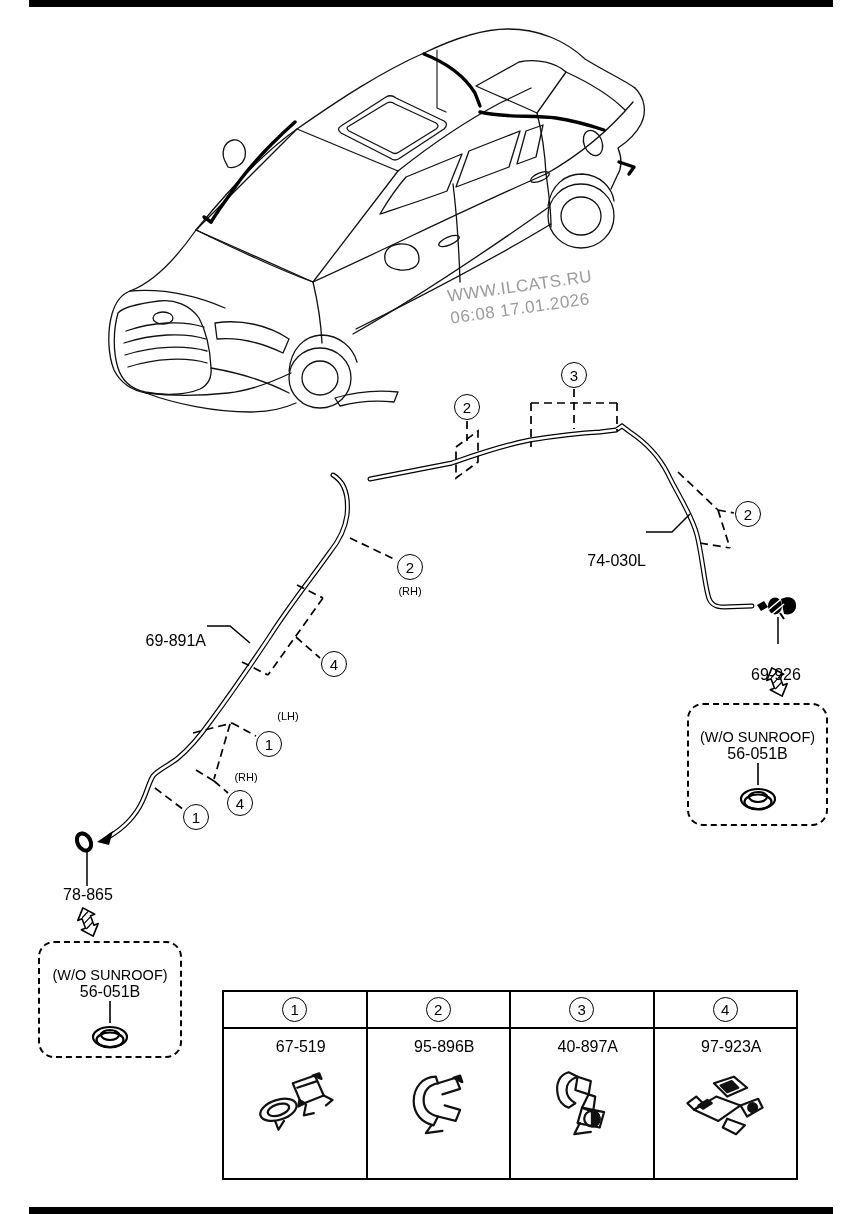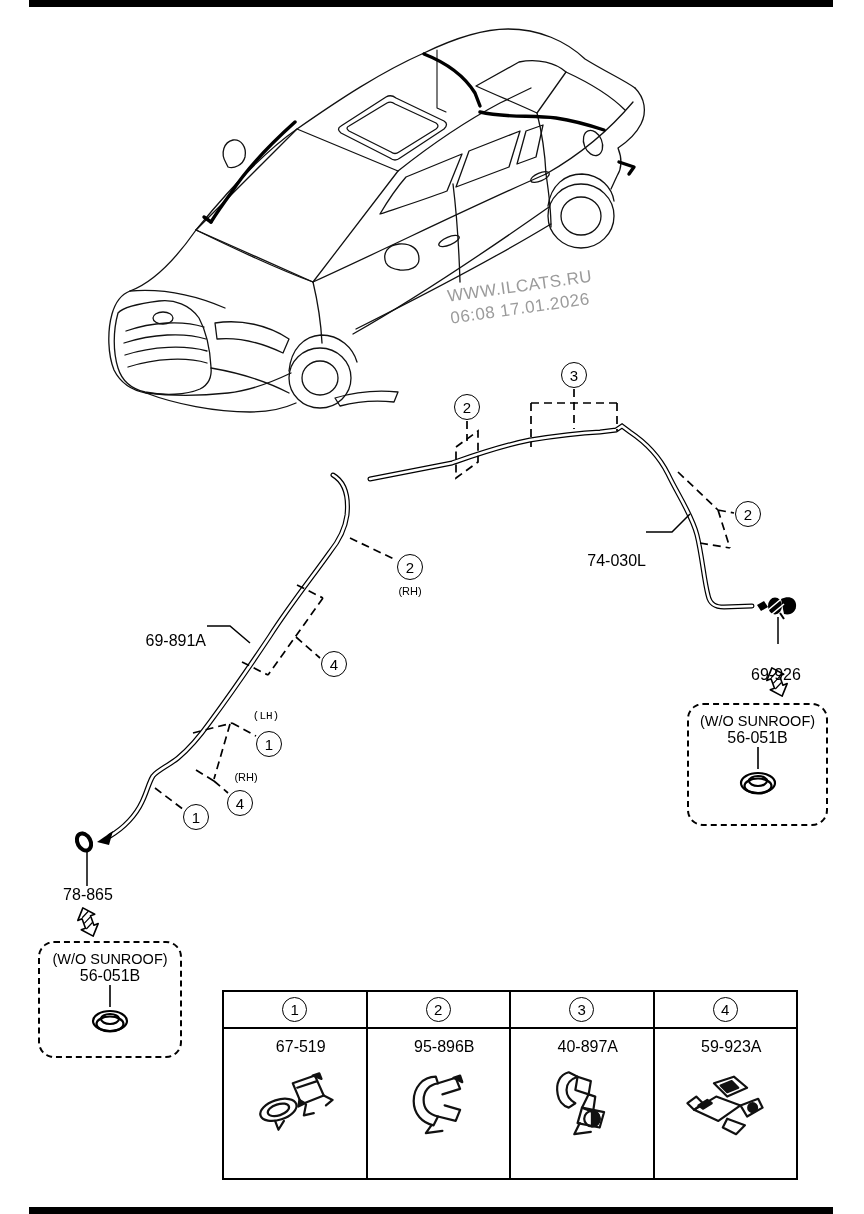--- a/index.html
+++ b/index.html
@@ -13,21 +13,21 @@
   .lbl.small{font-size:11px;}
   .center{text-align:center;}
   .right{text-align:right;}
   .callout{position:absolute;z-index:3;width:26px;height:26px;border:1.7px solid #000;
            border-radius:50%;box-sizing:border-box;display:flex;align-items:center;
            justify-content:center;font-size:15px;background:#fff;}
   .wm{position:absolute;left:446px;top:286px;z-index:2;color:#9b9b9b;font-size:17px;
       line-height:22px;transform:rotate(-8deg);transform-origin:left top;letter-spacing:.5px;}
   .wo-box{position:absolute;z-index:3;border:2px dashed #000;border-radius:16px;
           box-sizing:border-box;display:flex;flex-direction:column;align-items:center;}
-  .wo-box .title{font-size:14.5px;margin-top:8px;}
+  .wo-box .title{font-size:14.5px;margin-top:24px;}
   .wo-box .part{font-size:16px;margin-top:0;}
   .ptable{position:absolute;left:222px;top:990px;width:576px;height:190px;z-index:3;
           border:2px solid #000;box-sizing:border-box;display:flex;background:#fff;}
   .pcol{flex:1;border-right:2px solid #000;display:flex;flex-direction:column;align-items:center;}
   .pcol:last-child{border-right:none;}
   .pcol-head{width:100%;height:37px;border-bottom:2px solid #000;box-sizing:border-box;
              display:flex;align-items:center;justify-content:center;}
   .pcol-head .callout{position:static;width:25px;height:25px;}
   .pcol-part{font-size:16px;margin-top:9px;margin-left:12px;}
   .clip-icon{margin-top:6px;}
@@ -160,21 +160,21 @@
   <div class="callout" style="left:321px;top:651px;">4</div>
   <div class="callout" style="left:256px;top:731px;">1</div>
   <div class="callout" style="left:227px;top:790px;">4</div>
   <div class="callout" style="left:183px;top:804px;">1</div>
 
   <div class="lbl right" style="left:570px;top:552px;width:76px;">74-030L</div>
   <div class="lbl right" style="left:130px;top:616px;width:76px;margin-top:16px;">69-891A</div>
   <div class="lbl center" style="left:736px;top:666px;width:80px;">69-926</div>
   <div class="lbl center" style="left:48px;top:886px;width:80px;">78-865</div>
   <div class="lbl small center" style="left:380px;top:582px;width:60px;">(RH)</div>
-  <div class="lbl small center" style="left:236px;top:707px;width:60px;font-family:Liberation Mono, monospace;">(LH)</div>
+  <div class="lbl small center" style="left:258px;top:707px;width:60px;">(LH)</div>
   <div class="lbl small center" style="left:216px;top:768px;width:60px;">(RH)</div>
 
   <div class="wo-box" style="left:38px;top:941px;width:144px;height:117px;">
     <div class="title">(W/O SUNROOF)</div>
     <div class="part">56-051B</div>
     <svg width="48" height="52" viewBox="0 0 48 52" stroke="#000" fill="none" stroke-width="2.2">
       <path d="M 24,0 L 24,22" stroke-width="1.6"></path>
       <ellipse cx="24" cy="36" rx="17" ry="10"></ellipse>
       <ellipse cx="24" cy="39" rx="13.5" ry="7.5"></ellipse>
       <ellipse cx="24" cy="34" rx="9" ry="5"></ellipse>
@@ -239,21 +239,21 @@
         <circle cx="47" cy="48" r="7"></circle>
         <path d="M 47,41 A 7 7 0 0 1 47,55 Z" fill="#111"></path>
         <path d="M 36,52 L 31,62 L 46,60"></path>
       </svg>
     </div>
 
     <div class="pcol">
       <div class="pcol-head">
         <div class="callout">4</div>
       </div>
-      <div class="pcol-part">59-923A</div>
+      <div class="pcol-part">97-923A</div>
       <svg class="clip-icon" width="84" height="78" viewBox="0 0 76 64" stroke="#111" fill="none" stroke-width="2" stroke-linejoin="round" stroke-linecap="round">
         <path d="M 10,40 L 30,28 L 52,36 L 32,50 Z"></path>
         <path d="M 28,16 L 46,10 L 58,20 L 40,28 Z"></path>
         <path d="M 34,18 L 44,14 L 50,20 L 40,24 Z" fill="#111"></path>
         <path d="M 52,36 L 68,30 L 72,38 L 58,46 Z"></path>
         <circle cx="63" cy="38" r="4" fill="#111"></circle>
         <path d="M 40,48 L 56,54 L 48,62 L 36,56 Z"></path>
         <path d="M 10,40 L 4,34 L 12,28 L 18,34 Z"></path>
         <path d="M 14,36 l 8,-5 l 4,3 l -8,5 z" fill="#111"></path>
       </svg>

